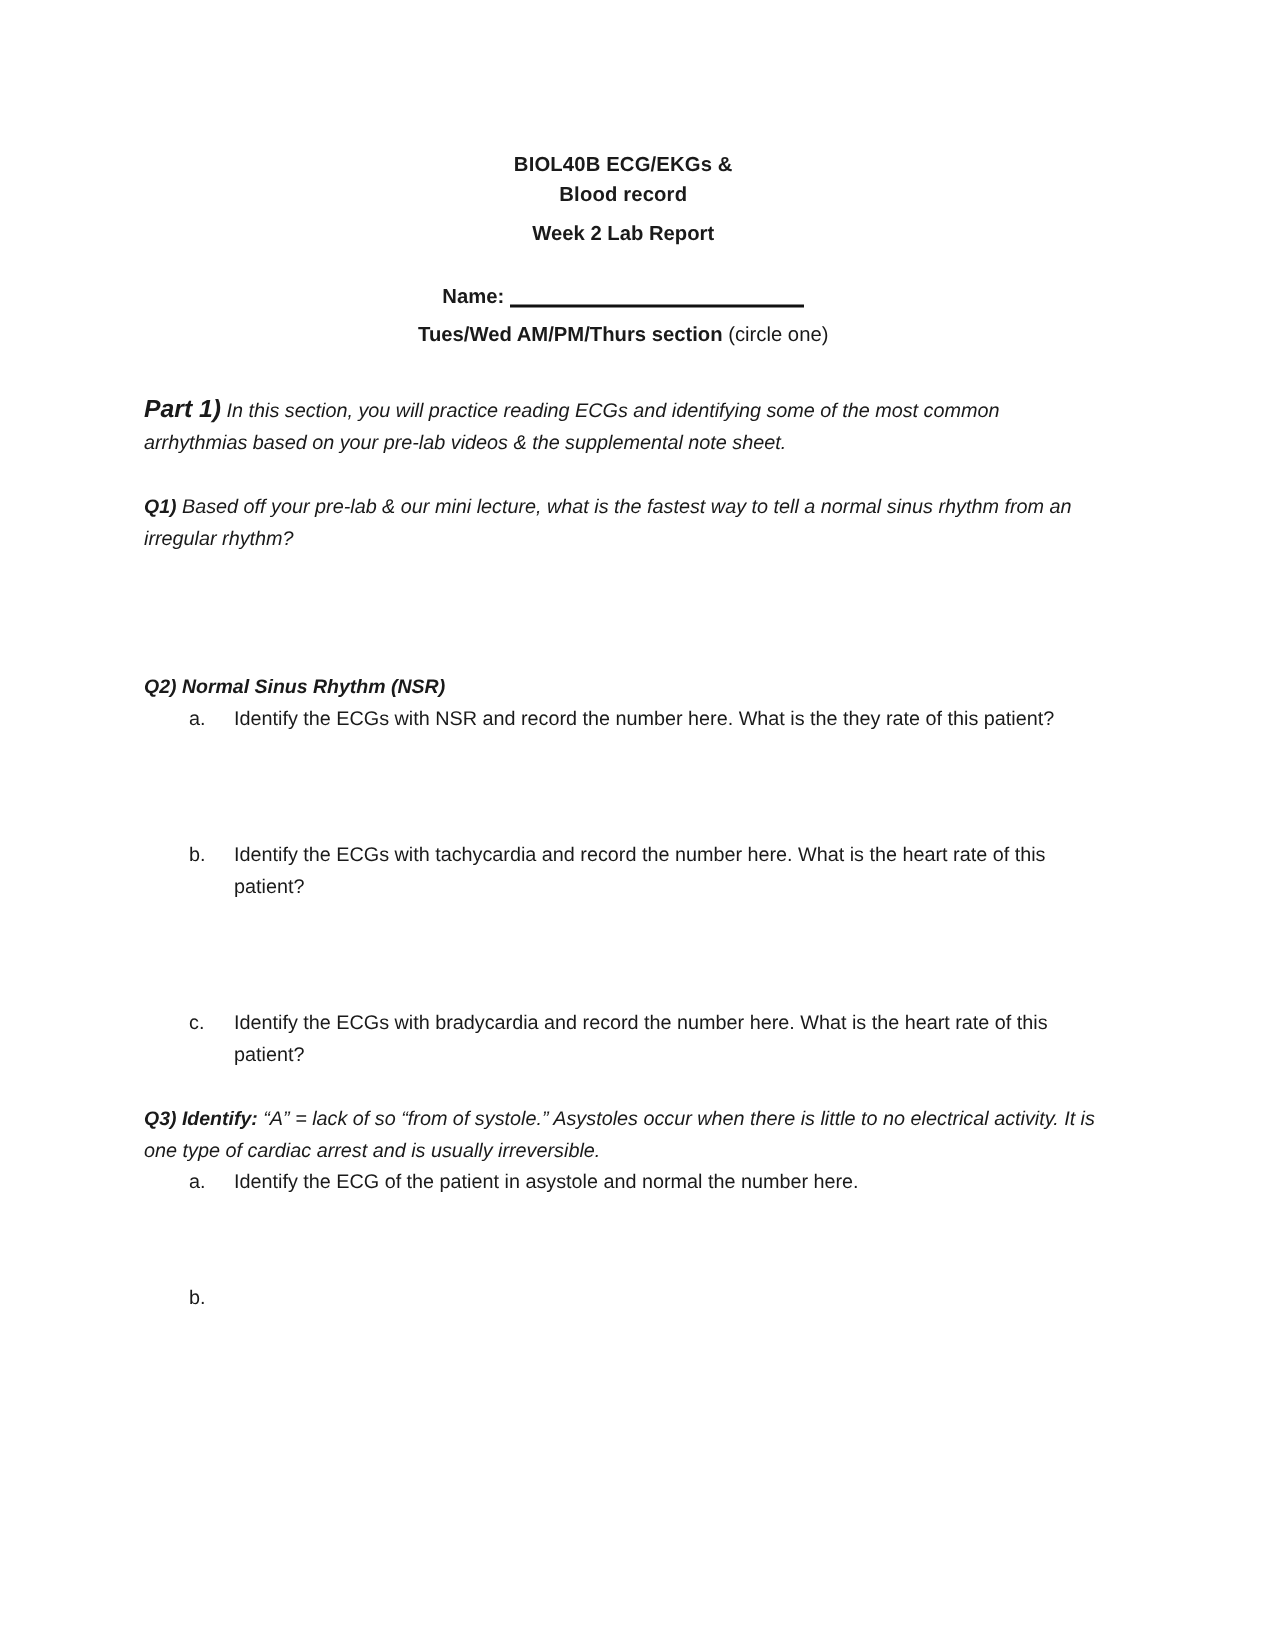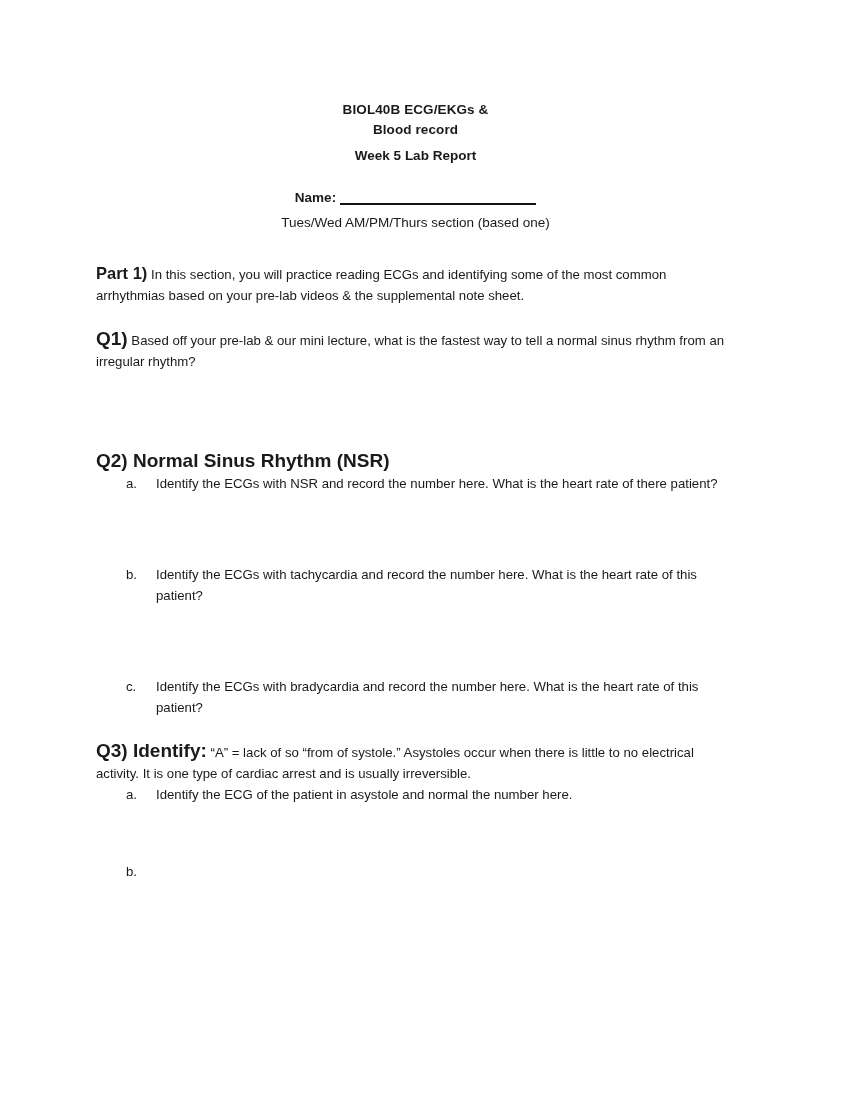--- a/index.html
+++ b/index.html
@@ -55,43 +55,44 @@
     border-bottom: 2px solid #111111;
     vertical-align: -3px;
     margin-left: 4px;
   }
   .section-line {
     font-size: 13.5px;
     line-height: 20px;
     margin-top: 5px;
   }
   .section-line .bold {
-    font-weight: normal;
+    font-weight: bold;
   }
   .section-line .reg {
     font-weight: normal;
   }
 
   
   .body-block {
     margin-top: 30px;
   }
   p.para {
     margin: 0;
     font-size: 13.2px;
     line-height: 21px;
     text-align: left;
+    font-style: italic;
   }
   .lead-bold {
     font-weight: bold;
     font-size: 16.5px;
   }
   .q-bold {
     font-weight: bold;
-    font-size: 19px;
+    font-size: 13px;
   }
 
   .gap-sm  { height: 22px; }
   .gap-md  { height: 56px; }
   .gap-lg  { height: 70px; }
   .gap-xl  { height: 78px; }
 
   
   ol.alpha {
     list-style: none;
@@ -115,46 +116,46 @@
   }
 </style>
 </head>
 <body>
 
 <div class="page">
 
   <div class="doc-header">
     <div class="title-line">BIOL40B ECG/EKGs &amp;</div>
     <div class="title-line">Blood record</div>
-    <div class="title-sub">Week 5 Lab Report</div>
+    <div class="title-sub">Week 2 Lab Report</div>
     <div class="name-line">
       <span>Name:</span><span class="name-blank"></span>
     </div>
     <div class="section-line">
       <span class="bold">Tues/Wed AM/PM/Thurs section</span>
-      <span class="reg">(based one)</span>
+      <span class="reg">(circle one)</span>
     </div>
   </div>
 
   <div class="body-block">
 
     <p class="para"><span class="lead-bold">Part 1)</span><span> In this section, you will practice reading ECGs and identifying some of the most common arrhythmias based on your pre-lab videos &amp; the supplemental note sheet.</span></p>
 
     <div class="gap-sm"></div>
 
     <p class="para"><span class="q-bold">Q1)</span><span> Based off your pre-lab &amp; our mini lecture, what is the fastest way to tell a normal sinus rhythm from an irregular rhythm?</span></p>
 
     <div class="gap-xl"></div>
 
     <p class="para"><span class="q-bold">Q2) Normal Sinus Rhythm (NSR)</span></p>
 
     <ol class="alpha">
       <li>
         <span class="marker">a.</span>
-        <span>Identify the ECGs with NSR and record the number here. What is the heart rate of there patient?</span>
+        <span>Identify the ECGs with NSR and record the number here. What is the they rate of this patient?</span>
       </li>
     </ol>
 
     <div class="gap-lg"></div>
 
     <ol class="alpha">
       <li>
         <span class="marker">b.</span>
         <span>Identify the ECGs with tachycardia and record the number here. What is the heart rate of this patient?</span>
       </li>

